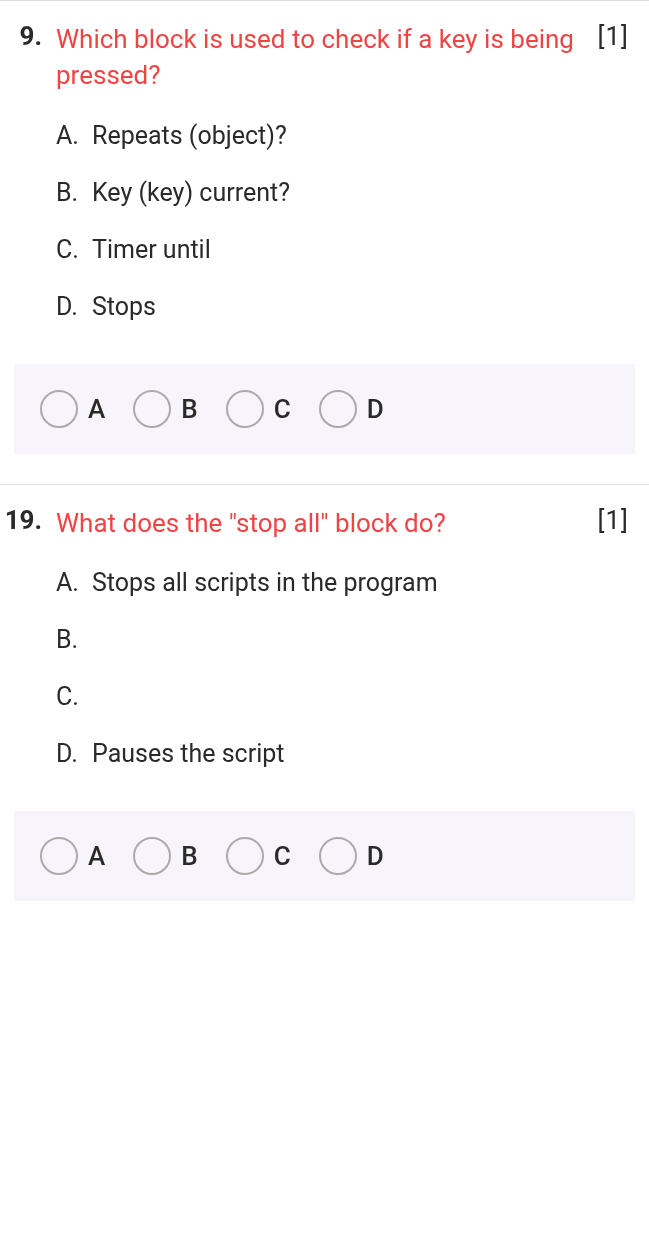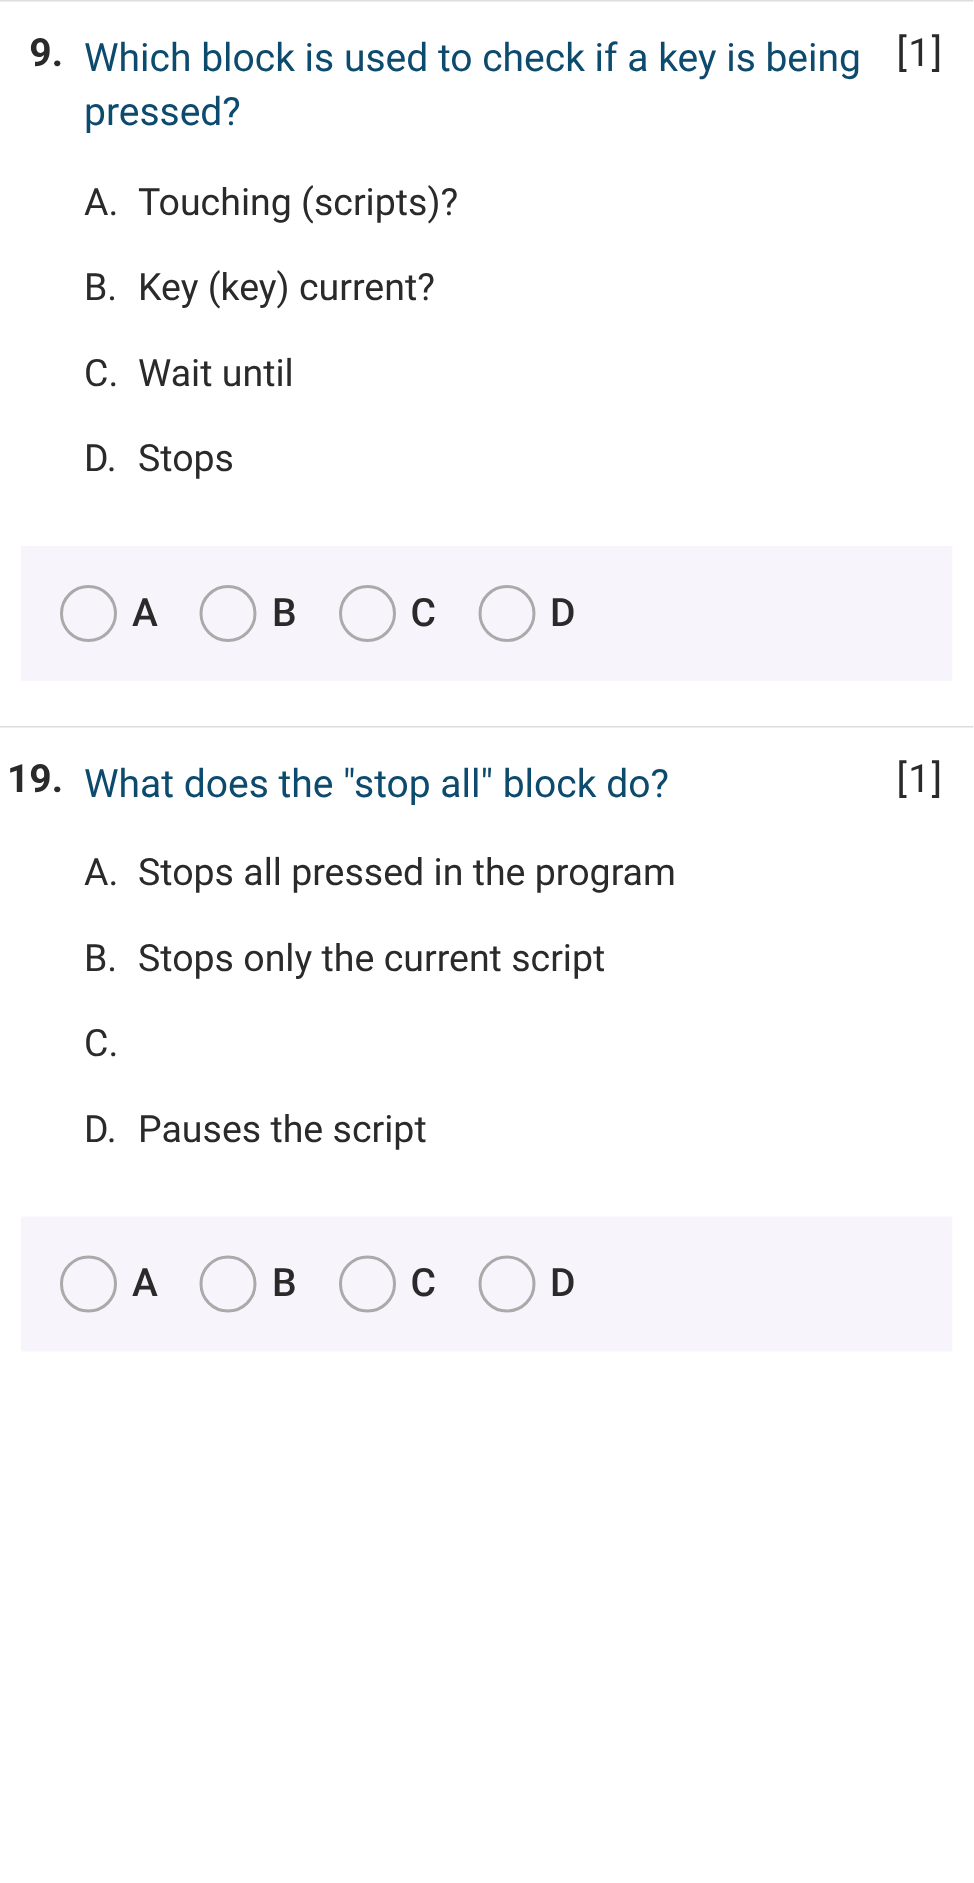--- a/index.html
+++ b/index.html
@@ -29,21 +29,21 @@
       font-size: 26px;
       min-width: 56px;
       text-align: right;
       padding-right: 14px;
       flex-shrink: 0;
     }
     .question-text {
       font-size: 26px;
       line-height: 1.4;
       flex: 1;
-      color: #0c4a6e;
+      color: #ef4444;
     }
     .question-marks {
       font-size: 26px;
       font-weight: 400;
       margin-left: 20px;
       flex-shrink: 0;
       letter-spacing: 1px;
     }
     .options {
       padding-left: 56px;
@@ -91,29 +91,29 @@
 
 <div class="question-block">
   <div class="question-header">
     <div class="question-number">9.</div>
     <div class="question-text">Which block is used to check if a key is being pressed?</div>
     <div class="question-marks">[1]</div>
   </div>
   <div class="options">
     <div class="option-row">
       <span class="option-letter">A.</span>
-      <span>Touching (scripts)?</span>
+      <span>Repeats (object)?</span>
     </div>
     <div class="option-row">
       <span class="option-letter">B.</span>
       <span>Key (key) current?</span>
     </div>
     <div class="option-row">
       <span class="option-letter">C.</span>
-      <span>Wait until</span>
+      <span>Timer until</span>
     </div>
     <div class="option-row">
       <span class="option-letter">D.</span>
       <span>Stops</span>
     </div>
   </div>
   <div class="answer-panel">
     <div class="answer-choice">
       <div class="radio-circle"></div>
       <span class="answer-label">A</span>
@@ -135,25 +135,24 @@
 
 <div class="question-block">
   <div class="question-header">
     <div class="question-number">19.</div>
     <div class="question-text">What does the "stop all" block do?</div>
     <div class="question-marks">[1]</div>
   </div>
   <div class="options">
     <div class="option-row">
       <span class="option-letter">A.</span>
-      <span>Stops all pressed in the program</span>
+      <span>Stops all scripts in the program</span>
     </div>
     <div class="option-row">
       <span class="option-letter">B.</span>
-      <span>Stops only the current script</span>
     </div>
     <div class="option-row">
       <span class="option-letter">C.</span>
     </div>
     <div class="option-row">
       <span class="option-letter">D.</span>
       <span>Pauses the script</span>
     </div>
   </div>
   <div class="answer-panel">

